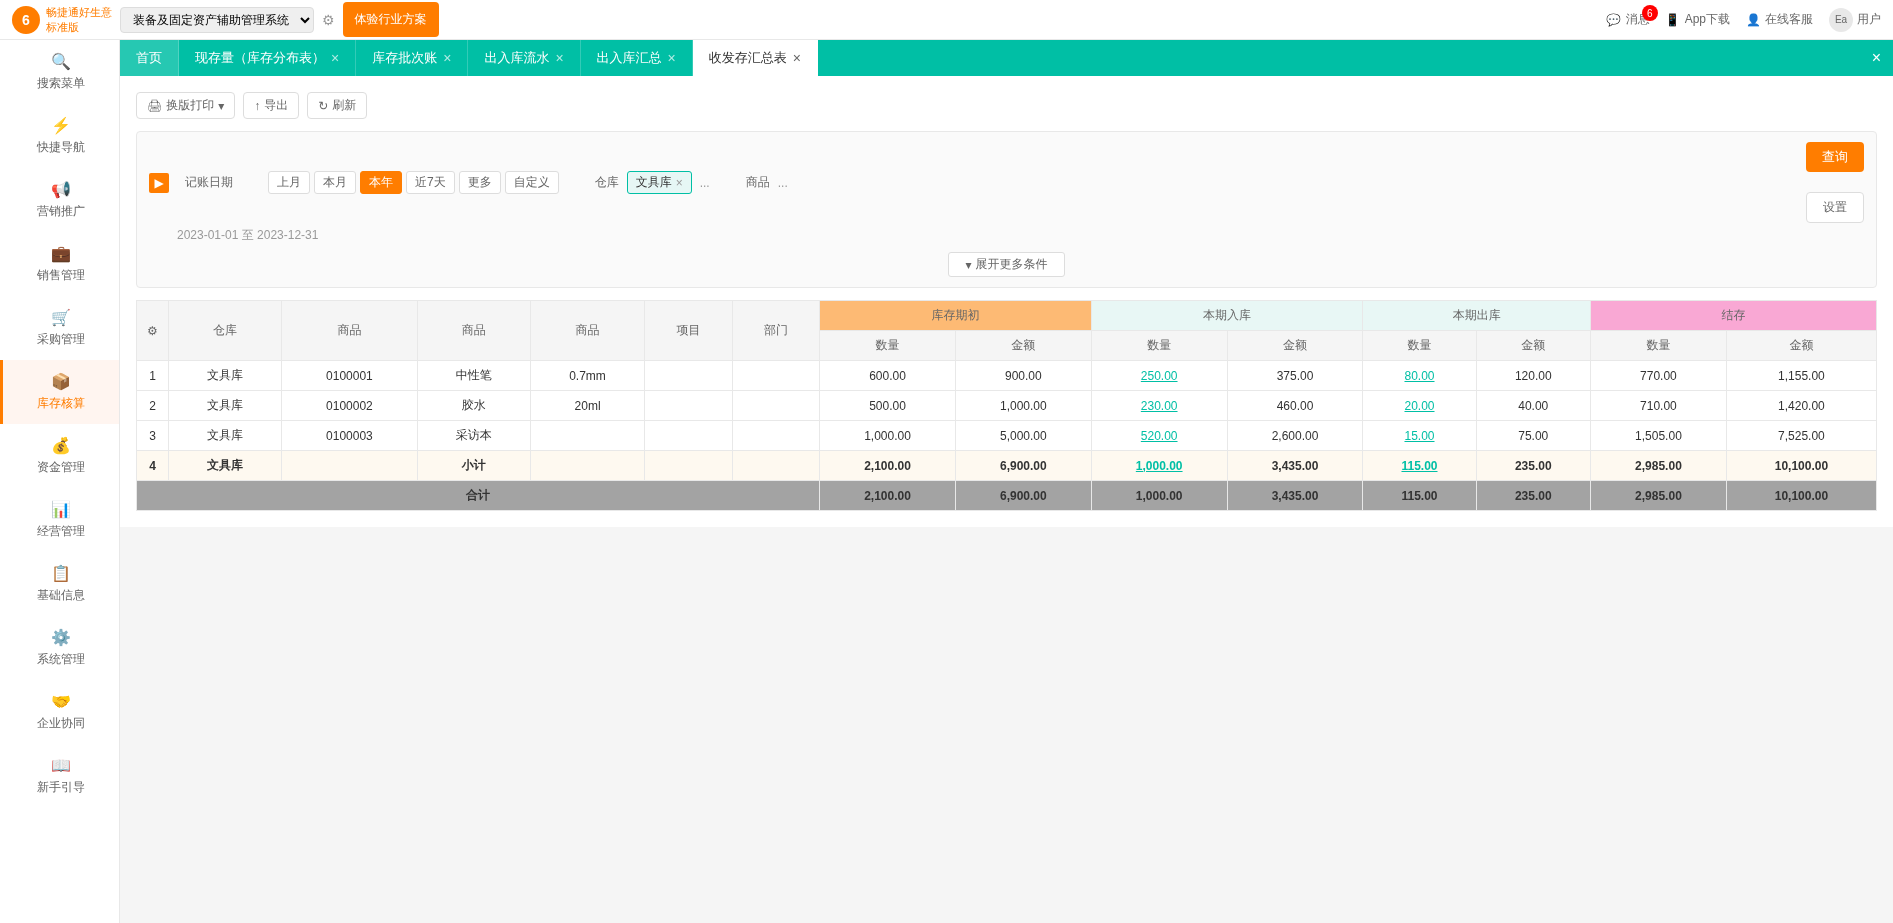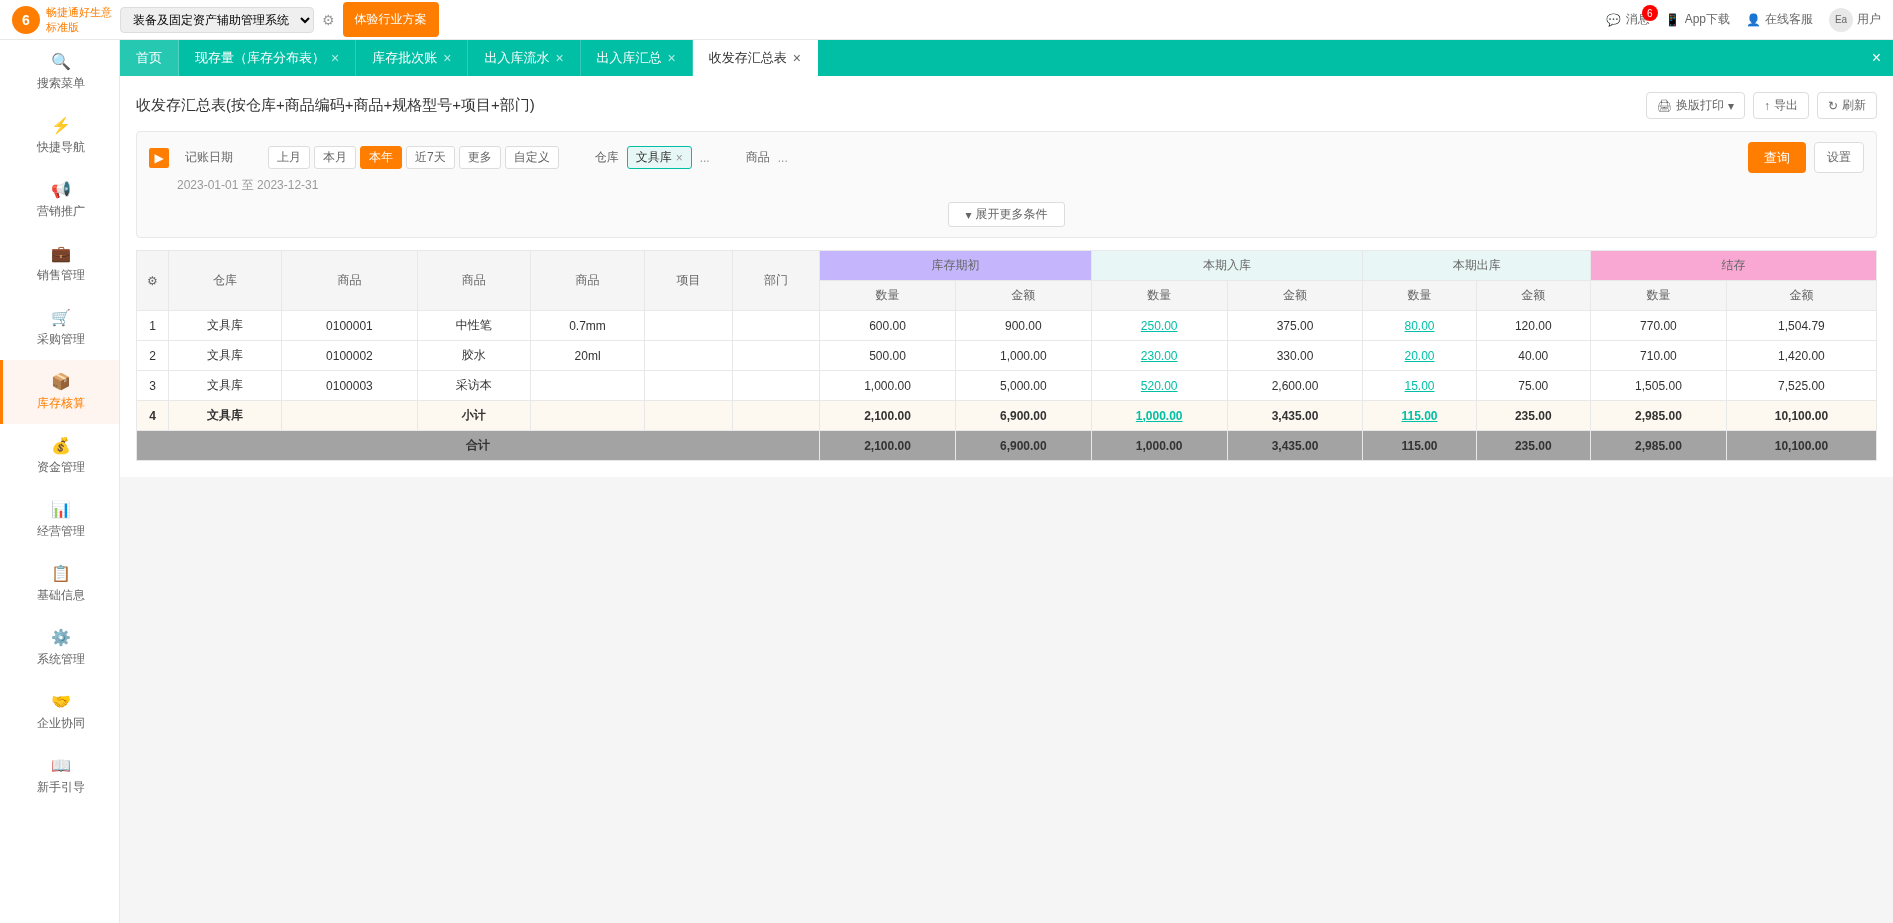--- a/index.html
+++ b/index.html
@@ -199,21 +199,20 @@
         <span>收发存汇总表</span>
         <span class="tab-close" style="color:#666;">×</span>
       </div>
       <span class="tab-bar-close">×</span>
     </div>
 
     <div class="page-content">
       <div class="page-inner">
 
         <div class="page-header">
-          <div class="page-title">收发存汇总表(按仓库+商品编码+商品+规格型号+项目+部门)</div>
           <div class="page-actions">
             <button class="btn-print">
               <span>🖨</span>
               <span>换版打印</span>
               <span>▾</span>
             </button>
             <button class="btn-export">
               <span>↑</span>
               <span>导出</span>
             </button>
@@ -241,21 +240,21 @@
               <div class="warehouse-tag">
                 <span>文具库</span>
                 <span class="tag-close">×</span>
               </div>
               <span class="filter-more">...</span>
             </div>
             <div class="filter-goods">
               <span class="filter-label">商品</span>
               <span class="filter-more">...</span>
             </div>
-            <div style="margin-left:auto; display:flex; gap:8px;">
+            <div style="margin-left:auto; display:flex; gap:20px;flex-direction:column;">
               <button class="btn-query">查询</button>
               <button class="btn-settings">设置</button>
             </div>
           </div>
           <div style="margin-top:4px; margin-left:28px;">
             <span style="font-size:12px;color:#999;">2023-01-01 至 2023-12-31</span>
           </div>
           <div class="expand-more-row">
             <button class="expand-more-btn">
               <span>▾</span>
@@ -269,21 +268,21 @@
             <tr>
               <th rowspan="2" class="settings-col">
                 <span class="gear-icon">⚙</span>
               </th>
               <th rowspan="2">仓库</th>
               <th rowspan="2">商品</th>
               <th rowspan="2">商品</th>
               <th rowspan="2">商品</th>
               <th rowspan="2">项目</th>
               <th rowspan="2">部门</th>
-              <th colspan="2" class="th-main" style="background:#c4b5fd;">库存期初</th>
+              <th colspan="2" class="th-main" style="background:#fdba74;">库存期初</th>
               <th colspan="2" class="th-main" style="background:#e8f7f5;">本期入库</th>
               <th colspan="2" class="th-main" style="background:#e8f7f5;">本期出库</th>
               <th colspan="2" class="th-main" style="background:#f9a8d4;">结存</th>
             </tr>
             <tr>
               <th>数量</th>
               <th>金额</th>
               <th>数量</th>
               <th>金额</th>
               <th>数量</th>
@@ -301,34 +300,34 @@
       <td style="">0.7mm</td>
       <td style=""></td>
       <td style=""></td>
       <td style="">600.00</td>
       <td style="">900.00</td>
       <td style=""><span class="num-link">250.00</span></td>
       <td style="">375.00</td>
       <td style=""><span class="num-link">80.00</span></td>
       <td style="">120.00</td>
       <td style="">770.00</td>
-      <td style="">1,504.79</td>
+      <td style="">1,155.00</td>
     </tr>
               <tr>
       <td style="">2</td>
       <td style="">文具库</td>
       <td style="">0100002</td>
       <td style="">胶水</td>
       <td style="">20ml</td>
       <td style=""></td>
       <td style=""></td>
       <td style="">500.00</td>
       <td style="">1,000.00</td>
       <td style=""><span class="num-link">230.00</span></td>
-      <td style="">330.00</td>
+      <td style="">460.00</td>
       <td style=""><span class="num-link">20.00</span></td>
       <td style="">40.00</td>
       <td style="">710.00</td>
       <td style="">1,420.00</td>
     </tr>
               <tr>
       <td style="">3</td>
       <td style="">文具库</td>
       <td style="">0100003</td>
       <td style="">采访本</td>

